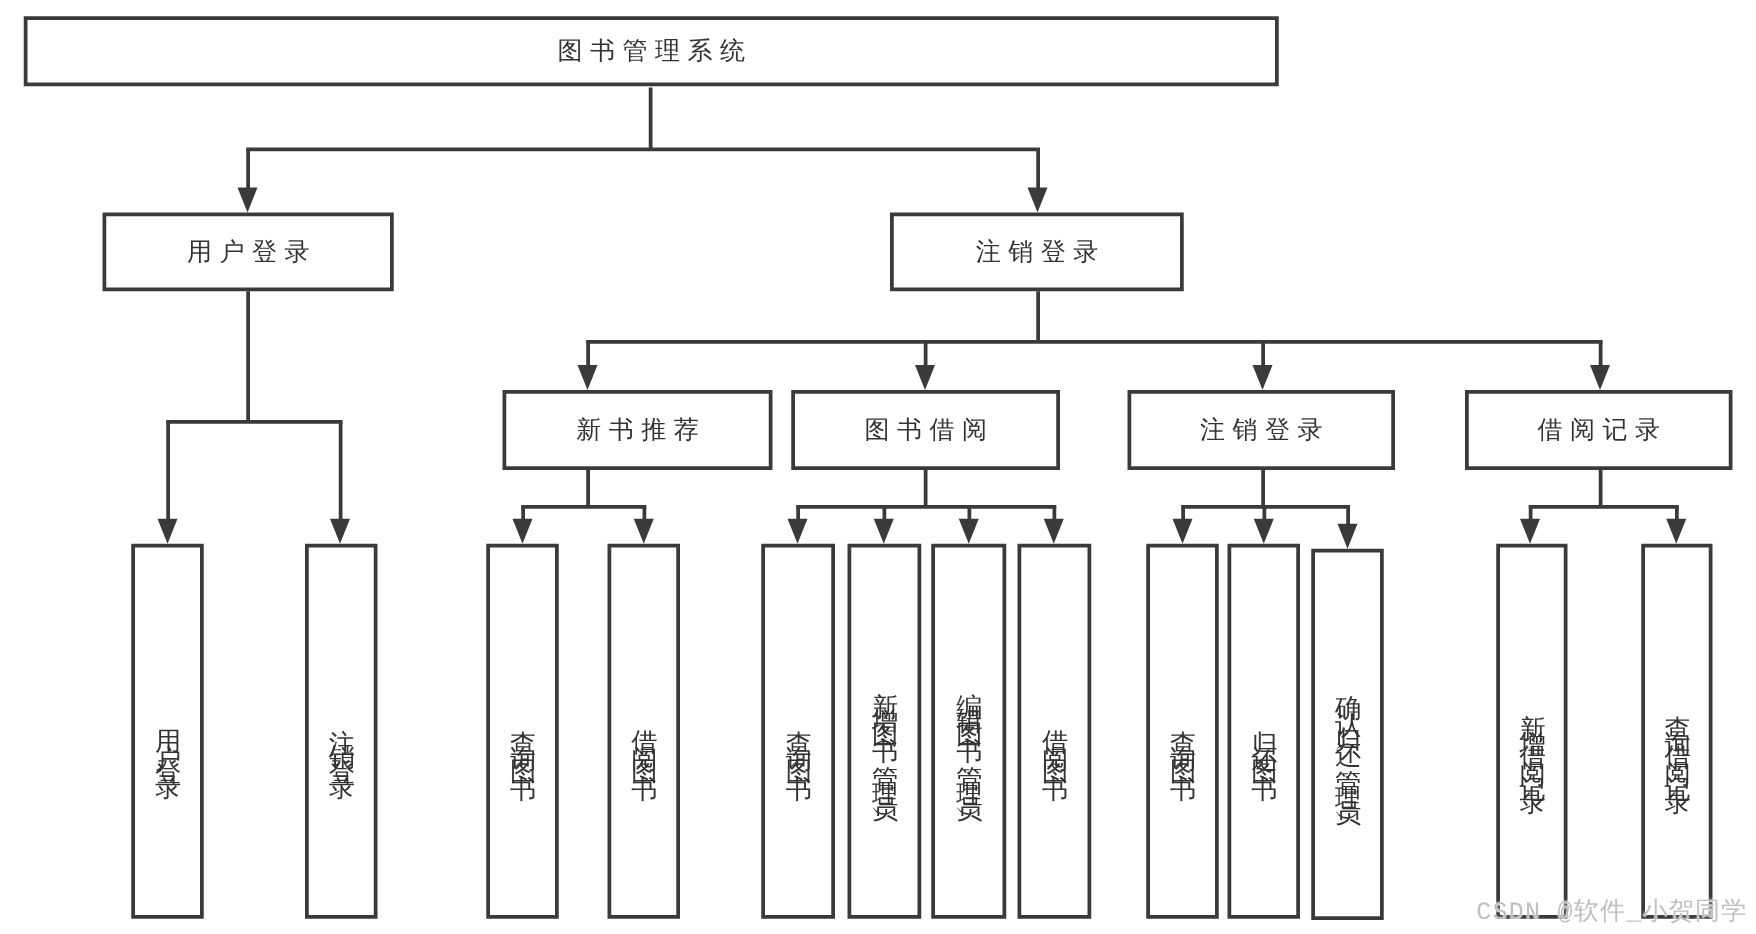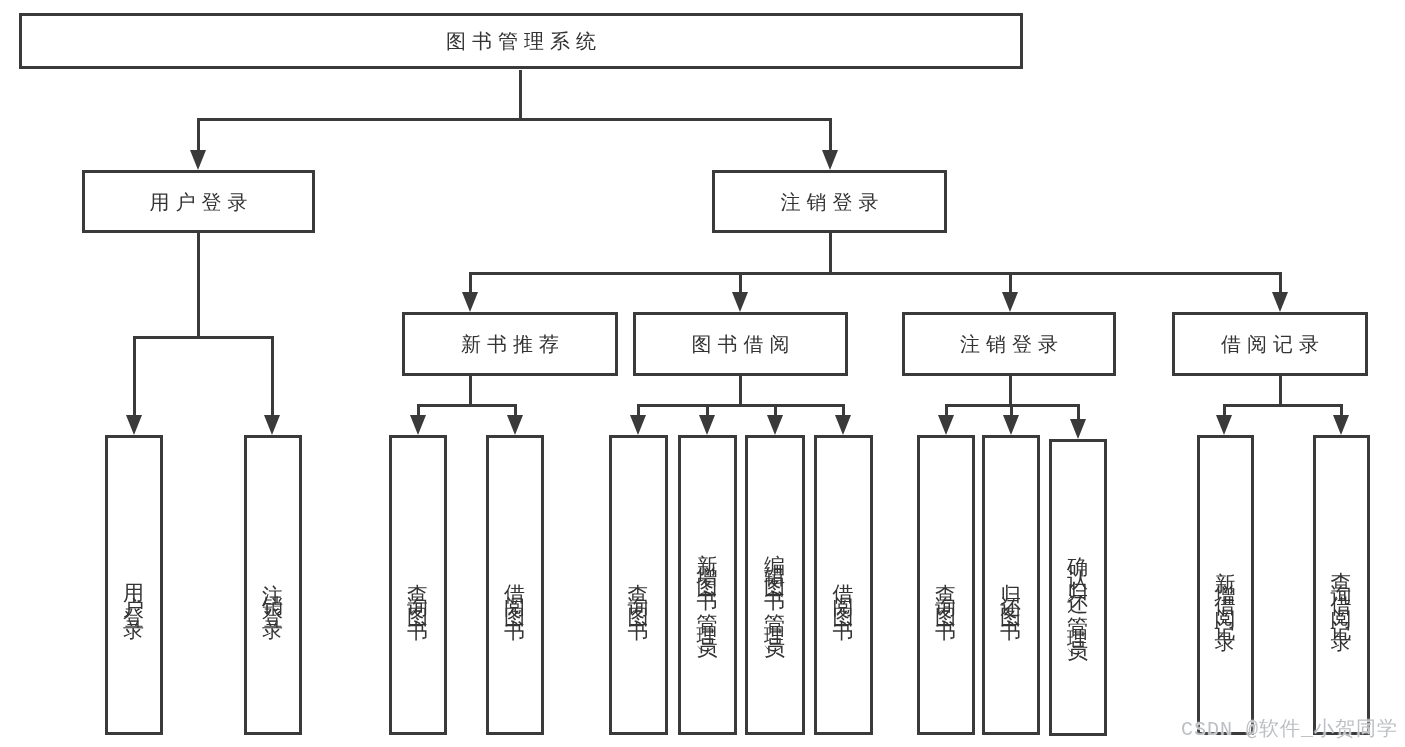--- a/index.html
+++ b/index.html
@@ -77,21 +77,21 @@
 
   <div class="box hbox" style="left:362px;top:312px;width:216px;height:64px;margin-left:40px;">
     <span class="label">新书推荐</span>
   </div>
   <div class="box hbox" style="left:633px;top:312px;width:215px;height:64px;">
     <span class="label">图书借阅</span>
   </div>
   <div class="box hbox" style="left:902px;top:312px;width:214px;height:64px;">
     <span class="label">注销登录</span>
   </div>
-  <div class="box hbox" style="left:1172px;top:312px;width:196px;height:64px;">
+  <div class="box hbox" style="left:1172px;top:312px;width:214px;height:64px;">
     <span class="label">借阅记录</span>
   </div>
 
   <div class="box vbox" style="left:105px;top:435px;width:58px;height:300px;">
     <span class="label">用户登录</span>
   </div>
   <div class="box vbox" style="left:244px;top:435px;width:58px;height:300px;">
     <span class="label">注销登录</span>
   </div>
 

